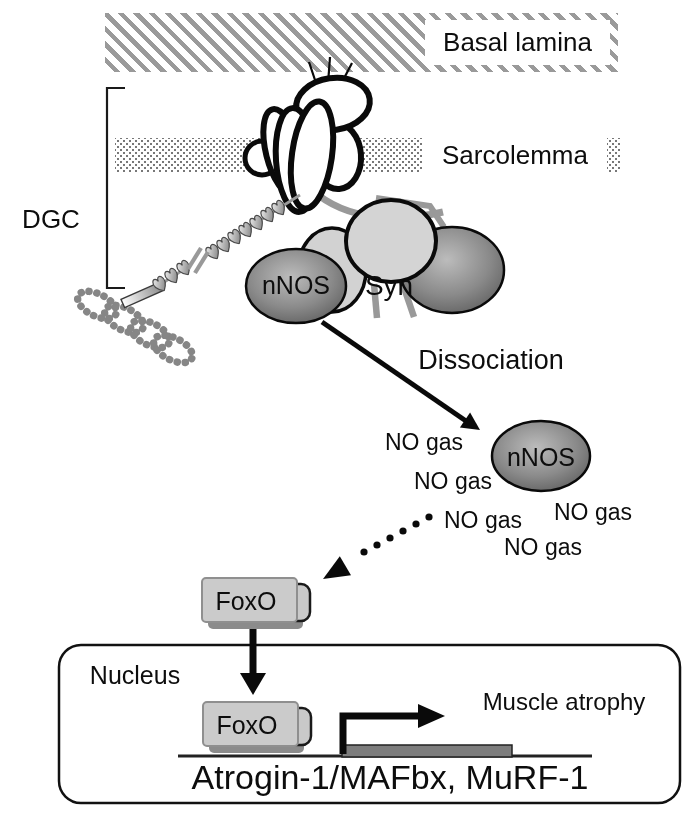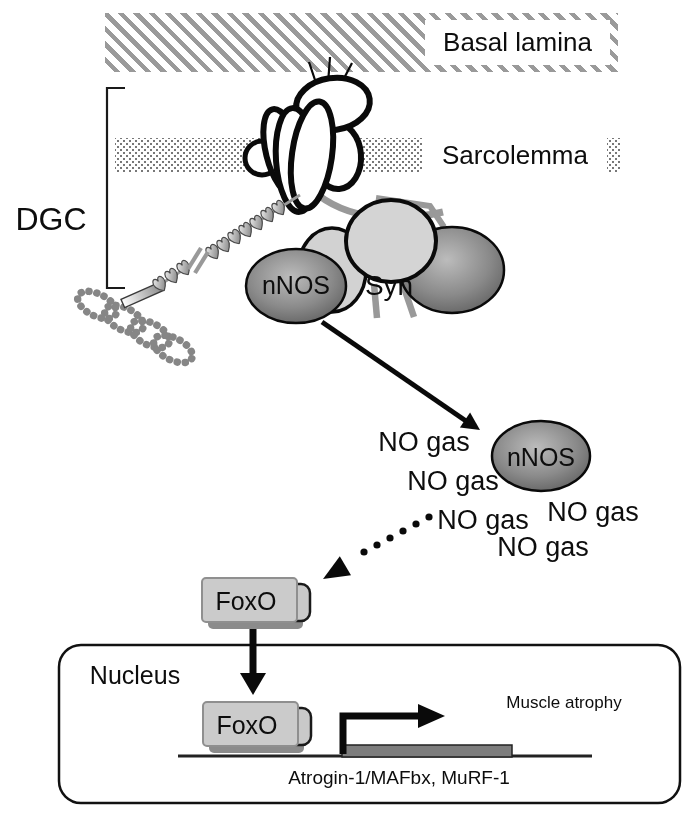--- a/index.html
+++ b/index.html
@@ -26,36 +26,36 @@
     background:
       radial-gradient(circle,#787878 1.1px,rgba(0,0,0,0) 1.3px),
       radial-gradient(circle,#787878 1.1px,rgba(0,0,0,0) 1.3px);
     background-size:6px 6px,6px 6px;background-position:0 0,3px 3px;background-color:#fff;
   }
   #sarco-label-box{
     position:absolute;left:308px;top:-3px;width:184px;height:41px;background:#fff;
     display:flex;align-items:center;justify-content:center;font-size:26px;
   }
   
-  #dgc-label{left:51px;top:219px;font-size:32px;}
+  #dgc-label{left:51px;top:219px;font-size:26px;}
   #syn-label{left:389px;top:242px;font-size:28px;margin-top:44px;}
   #nnos-bound-label{left:296px;top:285px;font-size:25px;}
   #dissociation-label{left:491px;top:360px;font-size:27px;}
   #nnos-free-label{left:541px;top:457px;font-size:25px;}
-  .no-gas{font-size:27px;}
+  .no-gas{font-size:23px;}
   #no-gas-1{left:424px;top:442px;}
   #no-gas-2{left:453px;top:481px;}
   #no-gas-3{left:483px;top:520px;}
   #no-gas-4{left:593px;top:512px;}
   #no-gas-5{left:543px;top:547px;}
   #foxo-upper-label{left:246px;top:601px;font-size:25px;}
   #nucleus-label{left:113px;top:675px;font-size:25px;margin-left:22px;}
   #foxo-nucleus-label{left:247px;top:725px;font-size:25px;}
-  #muscle-atrophy-label{left:564px;top:702px;font-size:17px;}
-  #genes-label{left:399px;top:777px;font-size:19px;}
+  #muscle-atrophy-label{left:564px;top:702px;font-size:24px;}
+  #genes-label{left:390px;top:777px;font-size:34px;}
 </style>
 </head>
 <body>
 
 <div id="stage">
 
   <div id="sarco-band" class="band">
     <div id="sarco-label-box">Sarcolemma</div>
   </div>
   <div id="basal-band" class="band">
@@ -177,20 +177,21 @@
     <g>
       <rect x="209" y="709" width="95" height="44" rx="5" fill="#8b8b8b"></rect>
       <rect x="289" y="708" width="22" height="37" rx="9" fill="#c9c9c9" stroke="#1a1a1a" stroke-width="2.5"></rect>
       <rect x="203" y="702" width="95" height="44" rx="4" fill="#cbcbcb" stroke="#8f8f8f" stroke-width="2"></rect>
     </g>
   </svg>
 
   <div class="lbl" id="dgc-label">DGC</div>
   <div class="lbl" id="syn-label">Syn</div>
   <div class="lbl bold" id="nnos-bound-label">nNOS</div>
+  <div class="lbl" id="dissociation-label">Dissociation</div>
   <div class="lbl bold" id="nnos-free-label">nNOS</div>
   <div class="lbl bold no-gas" id="no-gas-1">NO gas</div>
   <div class="lbl bold no-gas" id="no-gas-2">NO gas</div>
   <div class="lbl bold no-gas" id="no-gas-3">NO gas</div>
   <div class="lbl bold no-gas" id="no-gas-4">NO gas</div>
   <div class="lbl bold no-gas" id="no-gas-5">NO gas</div>
   <div class="lbl" id="foxo-upper-label">FoxO</div>
   <div class="lbl" id="nucleus-label">Nucleus</div>
   <div class="lbl" id="foxo-nucleus-label">FoxO</div>
   <div class="lbl" id="muscle-atrophy-label">Muscle atrophy</div>

